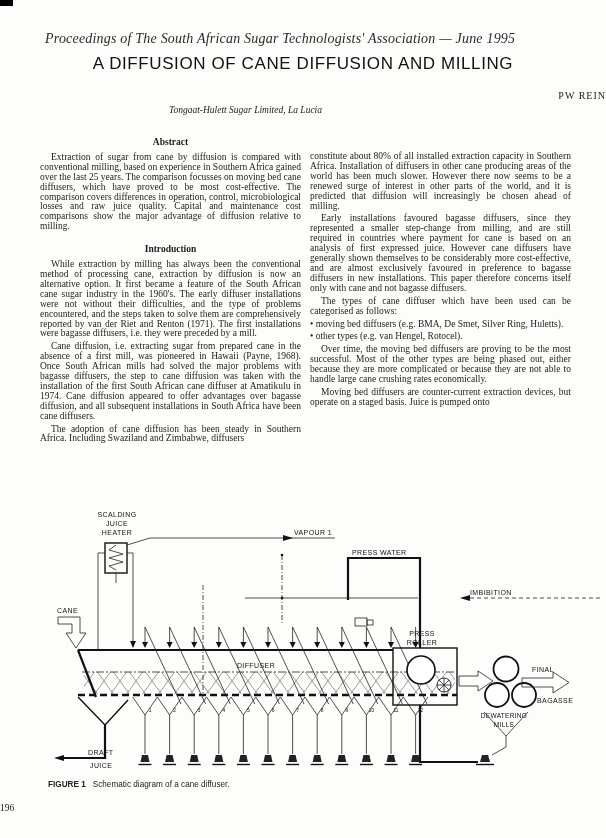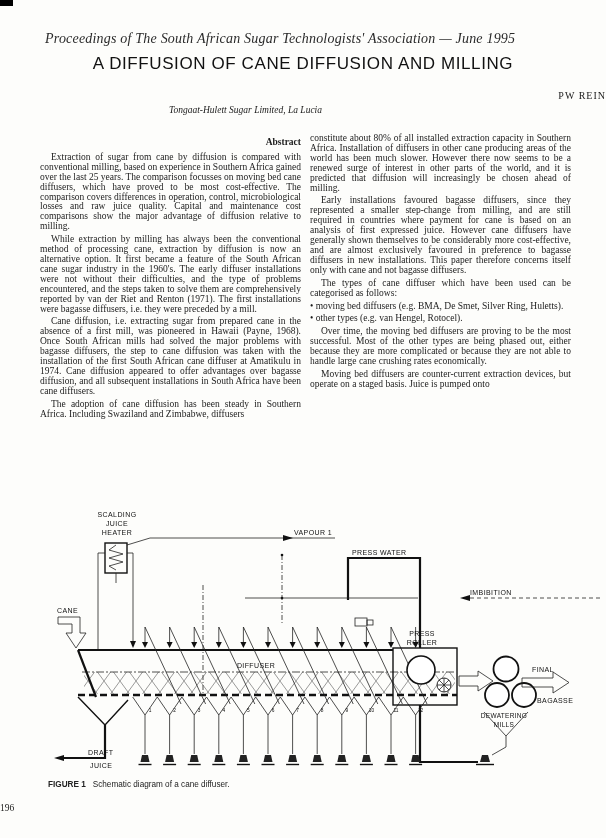--- a/index.html
+++ b/index.html
@@ -19,24 +19,24 @@
     color:#111;font-weight:400;
   }
   .author{position:absolute;left:0;top:90px;width:606px;text-align:right;
     font-size:10px;letter-spacing:1px;color:#1a1a1a;}
   .affiliation{position:absolute;left:0;top:105px;width:491px;text-align:center;
     font-style:italic;font-size:9.5px;color:#1a1a1a;}
   .col{position:absolute;top:134px;width:261px;font-size:9.5px;line-height:9.9px;
     text-align:justify;color:#1b1b1b;}
   .col-left{left:40px;}
   .col-right{left:310px;}
-  .sec-heading{font-weight:bold;text-align:right;font-size:9.5px;margin:0 0 5px 0;}
+  .sec-heading{font-weight:bold;text-align:center;font-size:9.5px;margin:0 0 5px 0;}
   .mt{margin-top:13px;}
   .para{margin:0 0 3px 0;text-indent:11px;}
-  .cont{text-indent:0;}
+  .cont{text-indent:0;margin-top:18px;}
   .bullet{margin:1px 0 3px 0;padding-left:10px;text-indent:-10px;text-align:left;}
   .figure-wrap{position:absolute;left:40px;top:505px;width:560px;height:292px;}
   svg text{font-family:"Liberation Sans",sans-serif;fill:#111;}
   .flab{font-size:7px;letter-spacing:.4px;}
   .flab-sm{font-size:6.5px;letter-spacing:.3px;}
   .hv{stroke:#111;stroke-width:2.2;fill:none;}
   .md{stroke:#111;stroke-width:1.4;fill:none;}
   .tn{stroke:#222;stroke-width:.8;fill:none;}
   .caption{
     position:absolute;left:48px;top:780px;font-family:"Liberation Sans",sans-serif;
@@ -52,20 +52,21 @@
 <div class="corner-mark"></div>
 
 <div class="journal-line">Proceedings of The South African Sugar Technologists' Association — June 1995</div>
 <div class="title">A DIFFUSION OF CANE DIFFUSION AND MILLING</div>
 <div class="author">PW REIN</div>
 <div class="affiliation">Tongaat-Hulett Sugar Limited, La Lucia</div>
 
 <div class="col col-left">
   <div class="sec-heading" style="margin-top:4px">Abstract</div>
   <p class="para">Extraction of sugar from cane by diffusion is compared with conventional milling, based on experience in Southern Africa gained over the last 25 years. The comparison focusses on moving bed cane diffusers, which have proved to be most cost-effective. The comparison covers differences in operation, control, microbiological losses and raw juice quality. Capital and maintenance cost comparisons show the major advantage of diffusion relative to milling.</p>
+  <div class="sec-heading mt">Introduction</div>
   <p class="para">While extraction by milling has always been the conventional method of processing cane, extraction by diffusion is now an alternative option. It first became a feature of the South African cane sugar industry in the 1960's. The early diffuser installations were not without their difficulties, and the type of problems encountered, and the steps taken to solve them are comprehensively reported by van der Riet and Renton (1971). The first installations were bagasse diffusers, i.e. they were preceded by a mill.</p>
   <p class="para">Cane diffusion, i.e. extracting sugar from prepared cane in the absence of a first mill, was pioneered in Hawaii (Payne, 1968). Once South African mills had solved the major problems with bagasse diffusers, the step to cane diffusion was taken with the installation of the first South African cane diffuser at Amatikulu in 1974. Cane diffusion appeared to offer advantages over bagasse diffusion, and all subsequent installations in South Africa have been cane diffusers.</p>
   <p class="para">The adoption of cane diffusion has been steady in Southern Africa. Including Swaziland and Zimbabwe, diffusers</p>
 </div>
 
 <div class="col col-right">
   <p class="para cont">constitute about 80% of all installed extraction capacity in Southern Africa. Installation of diffusers in other cane producing areas of the world has been much slower. However there now seems to be a renewed surge of interest in other parts of the world, and it is predicted that diffusion will increasingly be chosen ahead of milling.</p>
   <p class="para">Early installations favoured bagasse diffusers, since they represented a smaller step-change from milling, and are still required in countries where payment for cane is based on an analysis of first expressed juice. However cane diffusers have generally shown themselves to be considerably more cost-effective, and are almost exclusively favoured in preference to bagasse diffusers in new installations. This paper therefore concerns itself only with cane and not bagasse diffusers.</p>
   <p class="para">The types of cane diffuser which have been used can be categorised as follows:</p>
   <p class="bullet">• moving bed diffusers (e.g. BMA, De Smet, Silver Ring, Huletts).</p>

